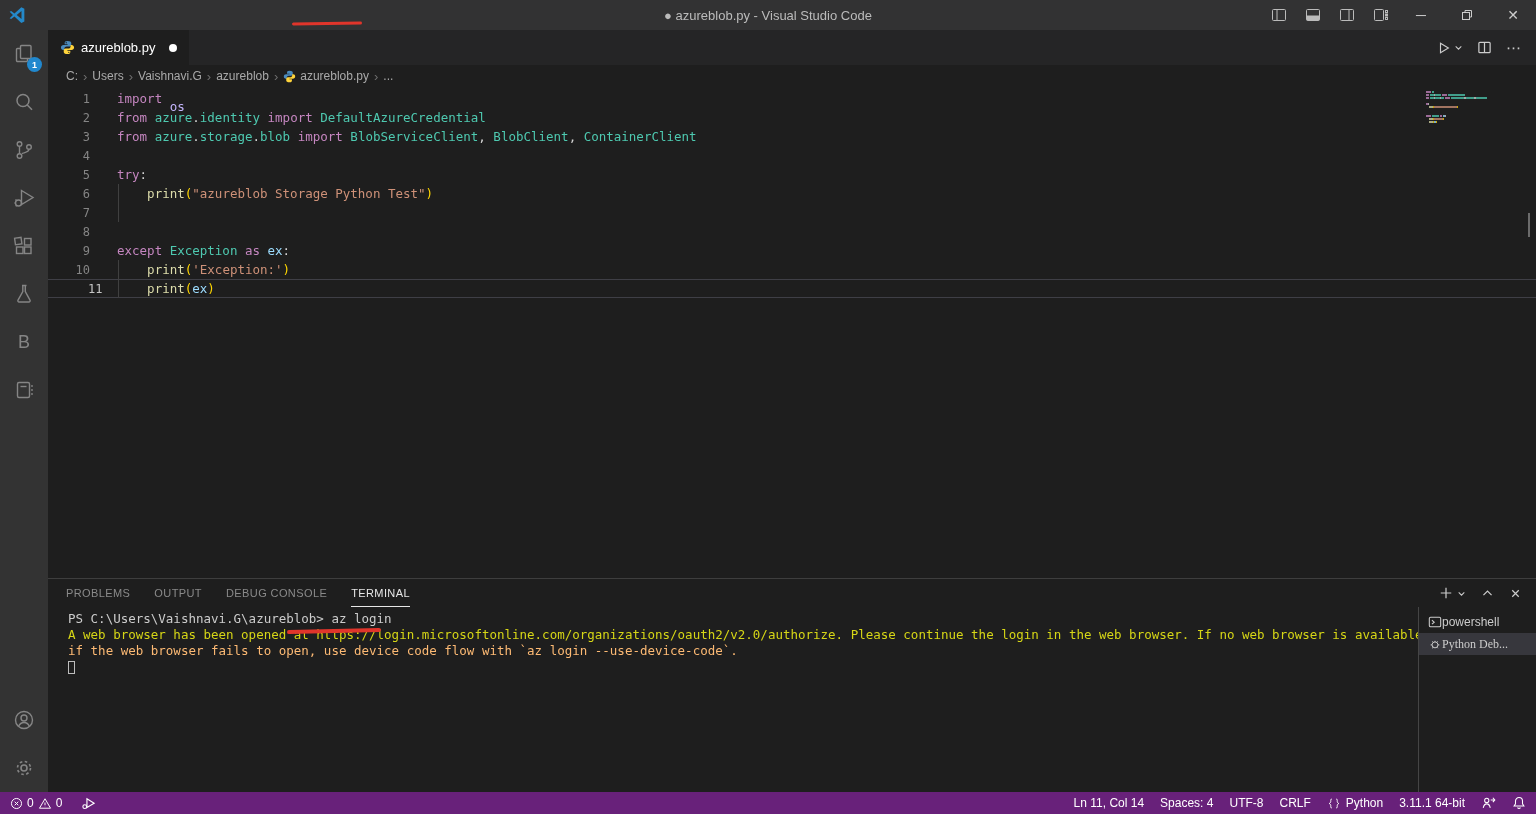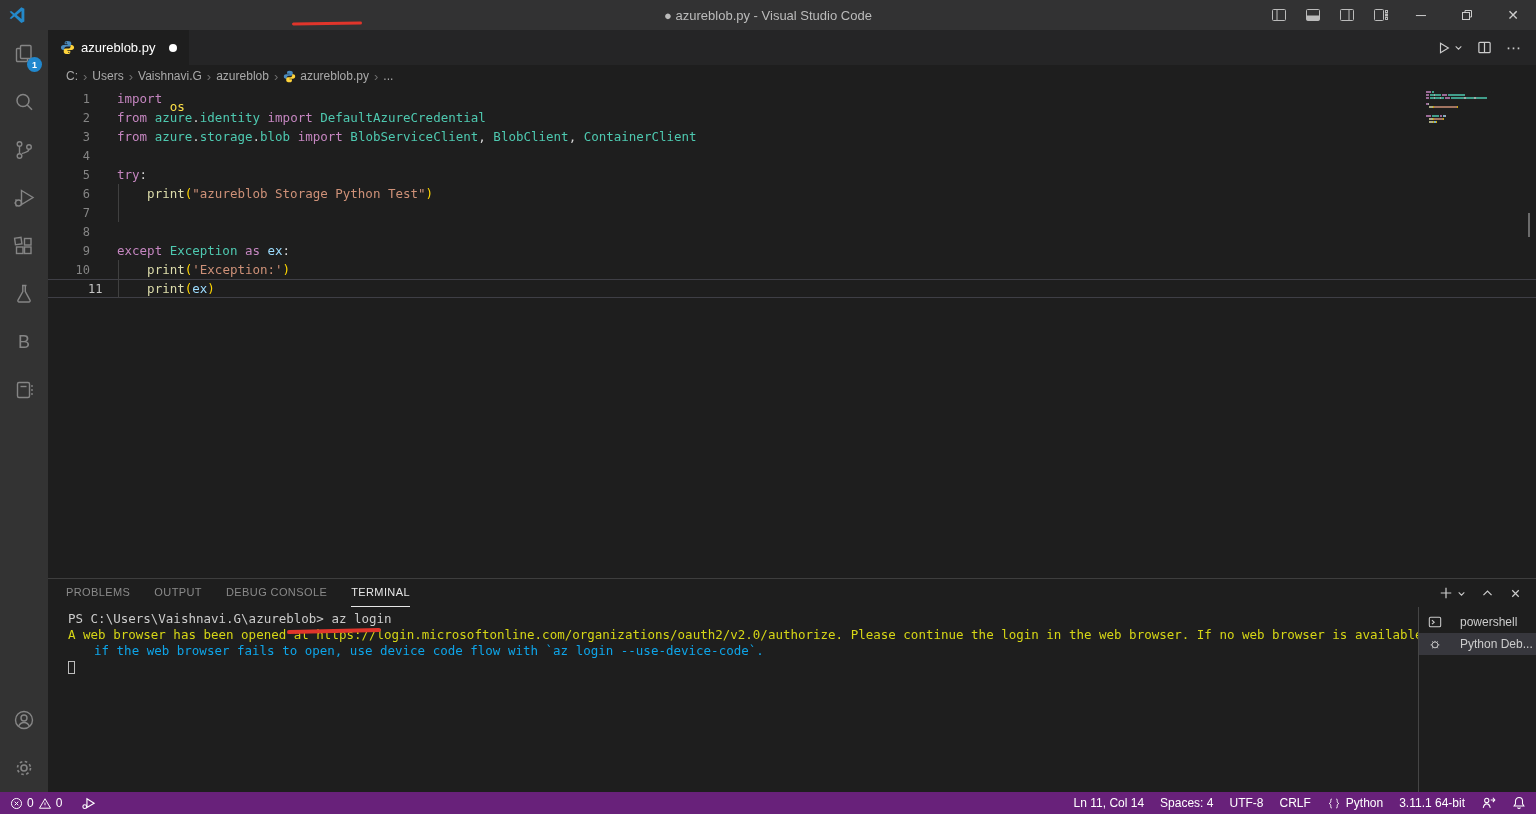--- a/index.html
+++ b/index.html
@@ -45,33 +45,33 @@
   .code-row.current .ln { color:#C6C6C6;padding-left:40px; }
   .code-row .code { white-space:pre; position:relative; flex:1; color:#D4D4D4; height:100%; display:flex; align-items:center; }
   .code-row.current { box-shadow: inset 0 1px 0 #3f3f46, inset 0 -1px 0 #3f3f46; }
   .code-row .guide { position:absolute; left:1px; top:0; bottom:0; width:1px; background:#404040; }
   .minimap { position:absolute; top:4px; right:14px; width:96px; }
   .mm-row { height:2px; margin-bottom:1px; white-space:nowrap; font-size:0; }
   .mm-seg { display:inline-block; height:2px; opacity:.75; }
   .scroll-mark { position:absolute; right:6px; top:126px; width:2px; height:24px; background:#6b6b6b; }
   
   .panel { height:214px; border-top:1px solid #3e3e3e; display:flex; flex-direction:column; background:#1E1E1E; }
-  .panel-header { height:28px; display:flex; padding-left:18px; position:relative; }
+  .panel-header { height:28px; display:flex; align-items:center; padding-left:18px; position:relative; }
   .panel-tab { font-size:11px; letter-spacing:.4px; margin-right:24px; color:#8A8A8A; line-height:26px; text-transform:uppercase; }
   .panel-tab.active { color:#E7E7E7; border-bottom:1px solid #E7E7E7; }
   .panel-actions { margin-left:auto; display:flex; align-items:center; gap:15px; padding-right:14px; color:#CCCCCC; }
   .panel-body { flex:1; display:flex; min-height:0; }
   .terminal { flex:1; padding:4px 0 0 20px; font-family:"DejaVu Sans Mono", monospace; font-size:12.5px; line-height:16px; overflow:hidden; }
   .t-line { white-space:pre; }
   .t-prompt { color:#CCCCCC; }
   .t-out { color:#D6D616; }
   .t-cursor { display:inline-block; width:7px; height:13px; border:1px solid #BDBDBD; margin-top:2px; }
   .term-sidebar { width:118px; border-left:1px solid #454545; padding-top:4px; }
-  .term-row { height:22px; display:flex; align-items:center; gap:18px; padding-left:9px; font-size:12px; color:#CCCCCC; }
-  .term-row.selected { background:#37373D; }
+  .term-row { height:22px; display:flex; align-items:center; gap:0; padding-left:9px; font-size:12px; color:#CCCCCC; }
+  .term-row.selected { background:#37373D;font-family:Liberation Serif, serif; }
   
   .statusbar { height:22px; background:#68217A; display:flex; align-items:center; color:#FFFFFF; font-size:12px; padding:0 10px; }
   .sb-left { display:flex; align-items:center; gap:5px; }
   .sb-group { display:flex; align-items:center; gap:4px; }
   .sb-right { margin-left:auto; display:flex; align-items:center; gap:16px; }
   .sb-item { white-space:nowrap; display:flex; align-items:center; gap:5px; }
   .sb-debug { margin-left:14px; display:flex; }
   
   .annotation { position:absolute; background:#E0352B; border-radius:2px; z-index:50; }
   .anno-terminal-menu { left:292px; top:22px; width:70px; height:3px; transform:rotate(-.7deg); }
@@ -259,21 +259,21 @@
           <span class="crumb-sep">›</span>
           <span class="crumb">
             <span>...</span>
           </span>
         </div>
 
       <div class="code-area">
         <div id="code-lines">
             <div class="code-row">
               <span class="ln">1</span>
-              <span class="code"><span style="color: rgb(197, 134, 192);">import</span><span style="color: rgb(212, 212, 212);"> </span><span style="color: #fde047; margin-top: 16px;">os</span></span>
+              <span class="code"><span style="color: rgb(197, 134, 192);">import</span><span style="color: rgb(212, 212, 212);"> </span><span style="color: #c4b5fd; margin-top: 16px;">os</span></span>
             </div>
             <div class="code-row">
               <span class="ln">2</span>
               <span class="code"><span style="color: rgb(197, 134, 192);">from</span><span style="color: rgb(212, 212, 212);"> </span><span style="color: rgb(78, 201, 176);">azure</span><span style="color: rgb(212, 212, 212);">.</span><span style="color: rgb(78, 201, 176);">identity</span><span style="color: rgb(212, 212, 212);"> </span><span style="color: rgb(197, 134, 192);">import</span><span style="color: rgb(212, 212, 212);"> </span><span style="color: rgb(78, 201, 176);">DefaultAzureCredential</span></span>
             </div>
             <div class="code-row">
               <span class="ln">3</span>
               <span class="code"><span style="color: rgb(197, 134, 192);">from</span><span style="color: rgb(212, 212, 212);"> </span><span style="color: rgb(78, 201, 176);">azure</span><span style="color: rgb(212, 212, 212);">.</span><span style="color: rgb(78, 201, 176);">storage</span><span style="color: rgb(212, 212, 212);">.</span><span style="color: rgb(78, 201, 176);">blob</span><span style="color: rgb(212, 212, 212);"> </span><span style="color: rgb(197, 134, 192);">import</span><span style="color: rgb(212, 212, 212);"> </span><span style="color: rgb(78, 201, 176);">BlobServiceClient</span><span style="color: rgb(212, 212, 212);">, </span><span style="color: rgb(78, 201, 176);">BlobClient</span><span style="color: rgb(212, 212, 212);">, </span><span style="color: rgb(78, 201, 176);">ContainerClient</span></span>
             </div>
             <div class="code-row">
@@ -352,21 +352,21 @@
                   <path d="M4 4l8 8M12 4l-8 8"></path>
                 </svg>
               </span>
           </div>
         </div>
         <div class="panel-body">
           <div class="terminal">
             <div class="t-line t-prompt">PS C:\Users\Vaishnavi.G\azureblob&gt; az login</div>
             <div id="terminal-out">
                 <div class="t-line t-out" style="color: rgb(214, 214, 22);">A web browser has been opened at https://login.microsoftonline.com/organizations/oauth2/v2.0/authorize. Please continue the login in the web browser. If no web browser is available or</div>
-                <div class="t-line t-out" style="color: #0ea5e9; margin-left: 26px;">if the web browser fails to open, use device code flow with `az login --use-device-code`.</div>
+                <div class="t-line t-out" style="color: #fdba74;">if the web browser fails to open, use device code flow with `az login --use-device-code`.</div>
               </div>
             <div><span class="t-cursor"></span></div>
           </div>
           <div class="term-sidebar" id="term-list">
               <div class="term-row">
                 <span>
                   <svg width="14" height="14" viewBox="0 0 16 16" fill="none" stroke="#CCC" stroke-width="1.2">
                     <rect x="1.5" y="2.5" width="13" height="11" rx="1.5"></rect>
                     <path d="M4.5 6l2.6 2.2L4.5 10.4"></path>
                   </svg>

